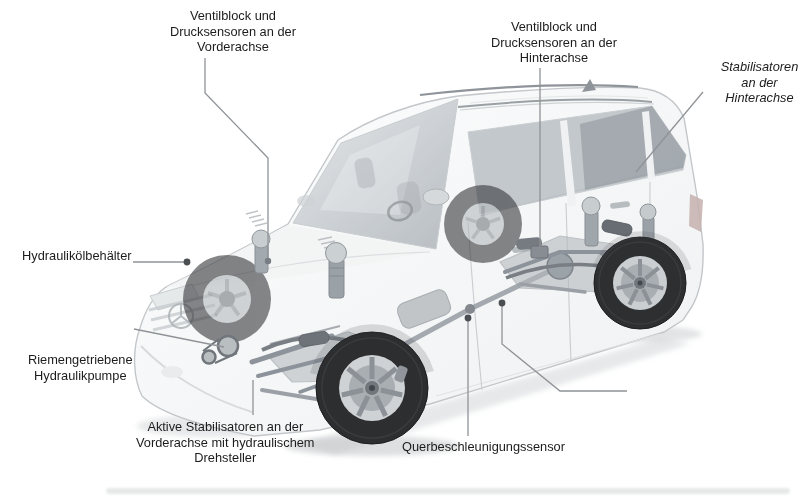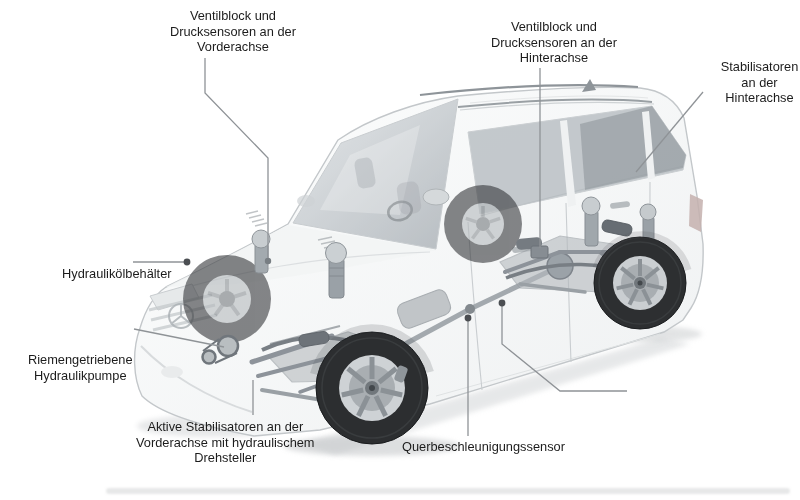--- a/index.html
+++ b/index.html
@@ -9,22 +9,22 @@
     text-align:center;
   }
   .stage svg{position:absolute;left:0;top:0;}
   .label{
     position:absolute;
     font-size:12.8px;line-height:15.5px;color:#1c1c1c;
     white-space:pre-line;
   }
   #lbl-vb-front{left:170px;top:8px;}
   #lbl-vb-rear{left:491px;top:19px;}
-  #lbl-stab-rear{left:719px;top:59px;}
-  #lbl-oil{left:22px;top:266px;margin-left:40px;}
+  #lbl-stab-rear{left:719px;top:59px;font-style:italic;}
+  #lbl-oil{left:22px;top:248px;}
   #lbl-pump{left:28px;top:312px;margin-top:40px;}
   #lbl-active-stab{left:136px;top:419px;}
   #lbl-lateral{left:402px;top:439px;}
   #lbl-ecu{left:636px;top:382px;}
 </style>
 </head>
 <body>
 
 <div class="stage">
 

